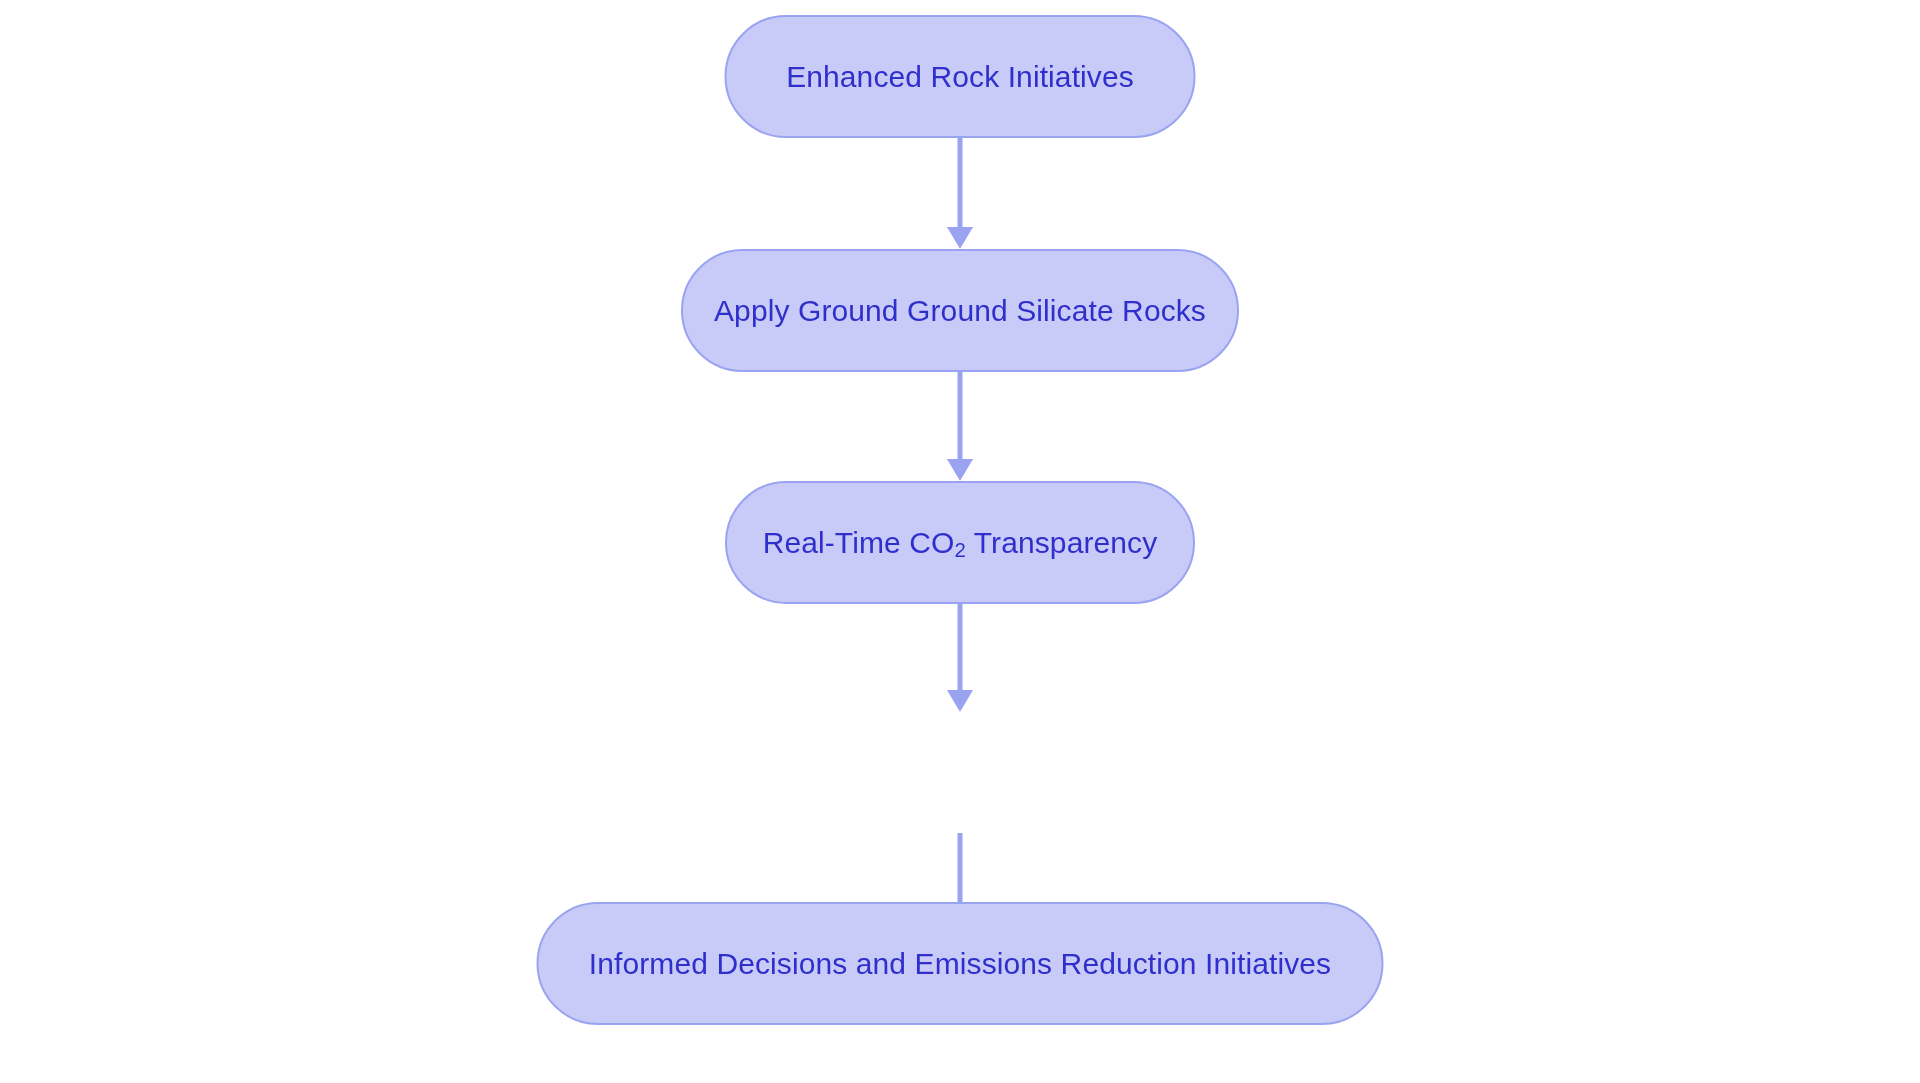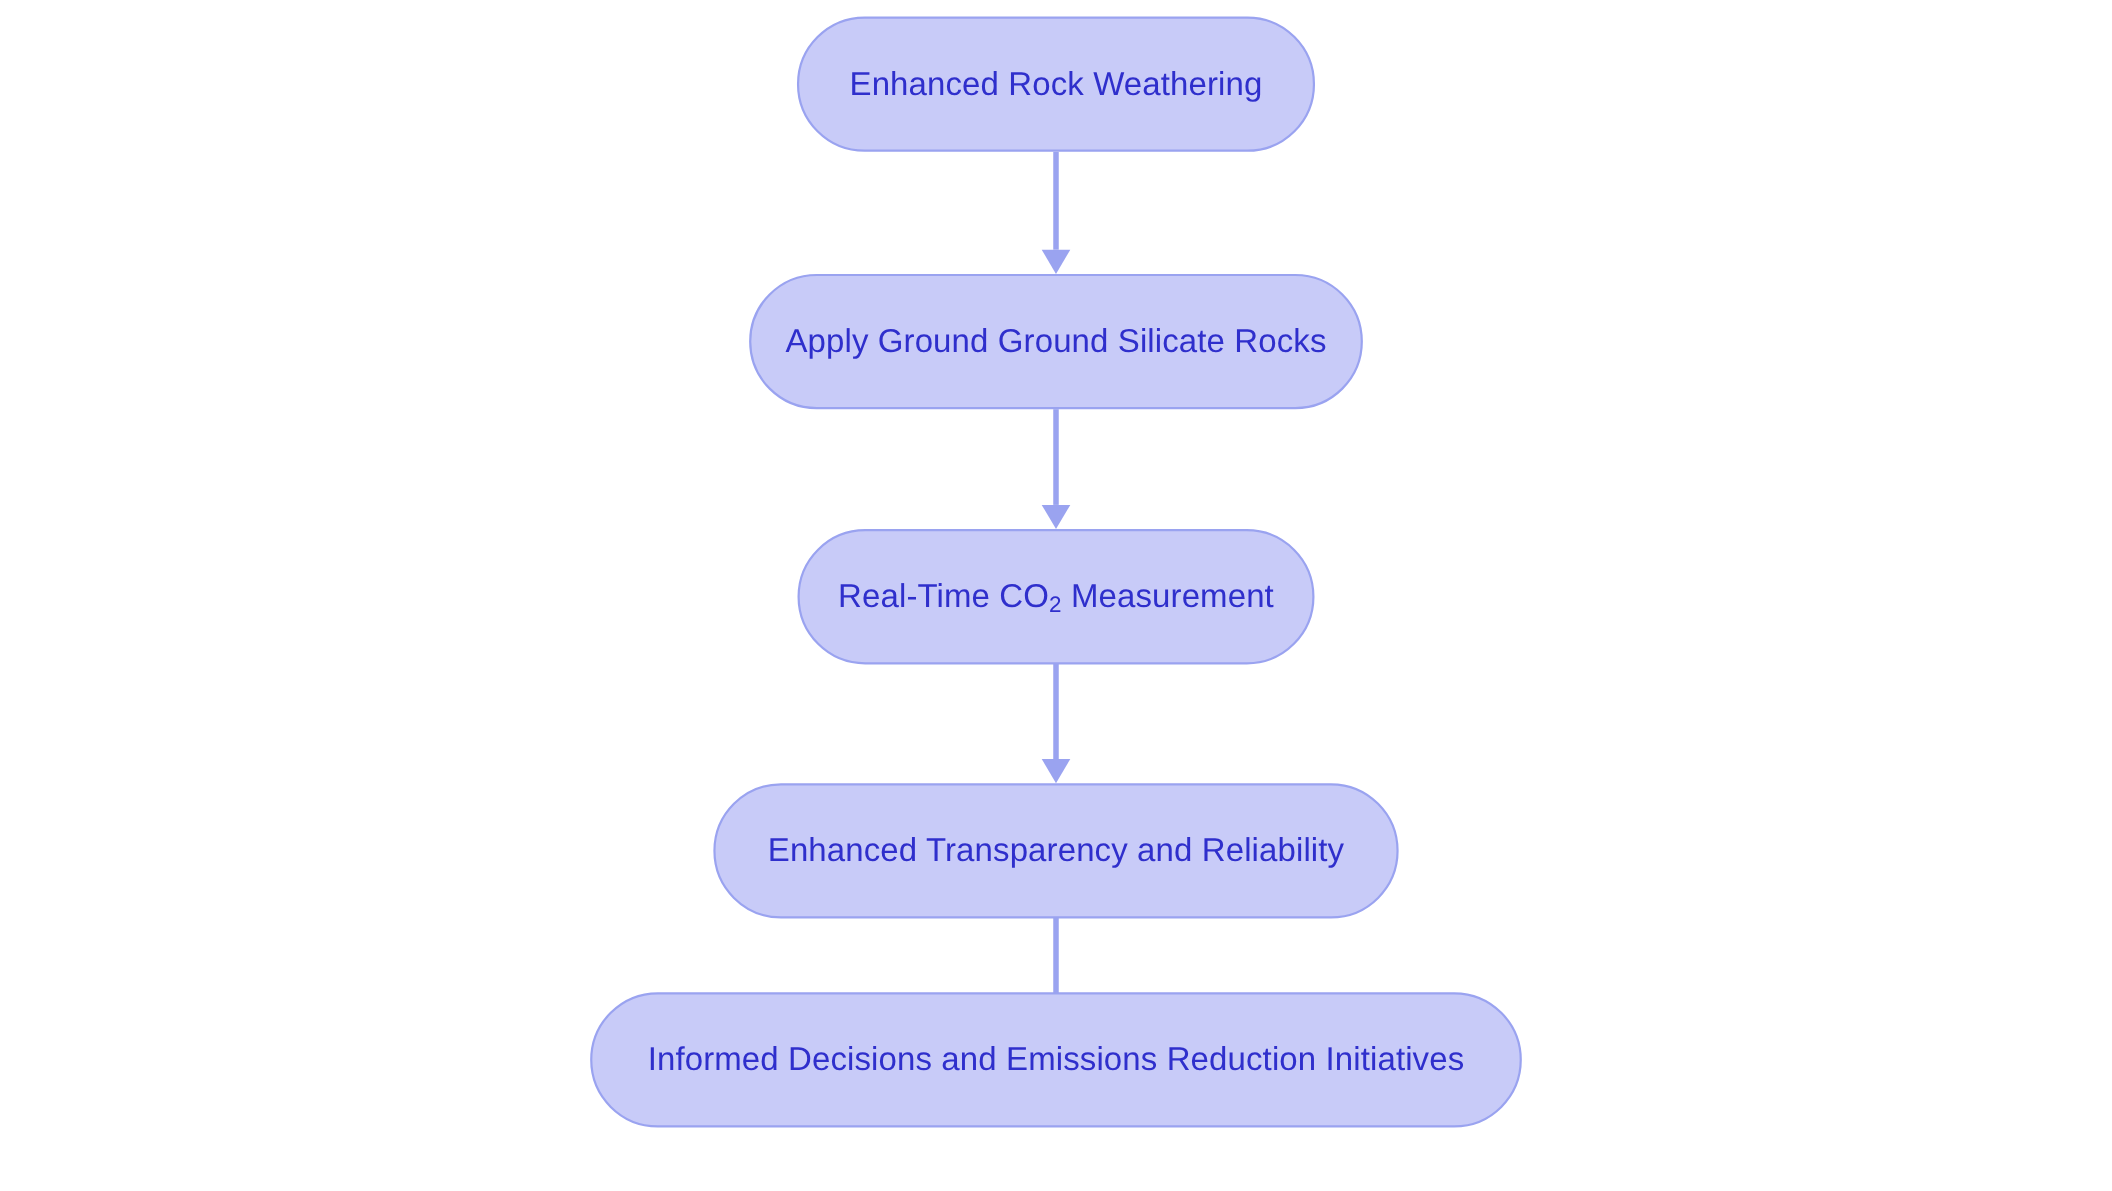--- a/index.html
+++ b/index.html
@@ -98,49 +98,46 @@
   #connector-2 .stem { height: 88px; }
   #connector-3 { top: 833px; height: 109px; }
   #connector-3 .stem { height: 87px; }
 </style>
 </head>
 <body>
 
 <div id="flowchart">
 
   <div class="node" id="node-0">
-    <span class="node-label">Enhanced Rock Weathering</span>
+    <span class="node-label">Enhanced Rock Initiatives</span>
   </div>
 
   <div class="connector" id="connector-0">
     <div class="stem"></div>
     <div class="arrowhead"></div>
   </div>
 
   <div class="node" id="node-1">
     <span class="node-label">Apply Ground Ground Silicate Rocks</span>
   </div>
 
   <div class="connector" id="connector-1">
     <div class="stem"></div>
     <div class="arrowhead"></div>
   </div>
 
   <div class="node" id="node-2">
-    <span class="node-label"><span>Real-Time CO</span><sub>2</sub><span> Measurement</span></span>
+    <span class="node-label"><span>Real-Time CO</span><sub>2</sub><span> Transparency</span></span>
   </div>
 
   <div class="connector" id="connector-2">
     <div class="stem"></div>
     <div class="arrowhead"></div>
   </div>
 
-  <div class="node" id="node-3">
-    <span class="node-label">Enhanced Transparency and Reliability</span>
-  </div>
 
   <div class="connector" id="connector-3">
     <div class="stem"></div>
     <div class="arrowhead"></div>
   </div>
 
   <div class="node" id="node-4">
     <span class="node-label">Informed Decisions and Emissions Reduction Initiatives</span>
   </div>
 

